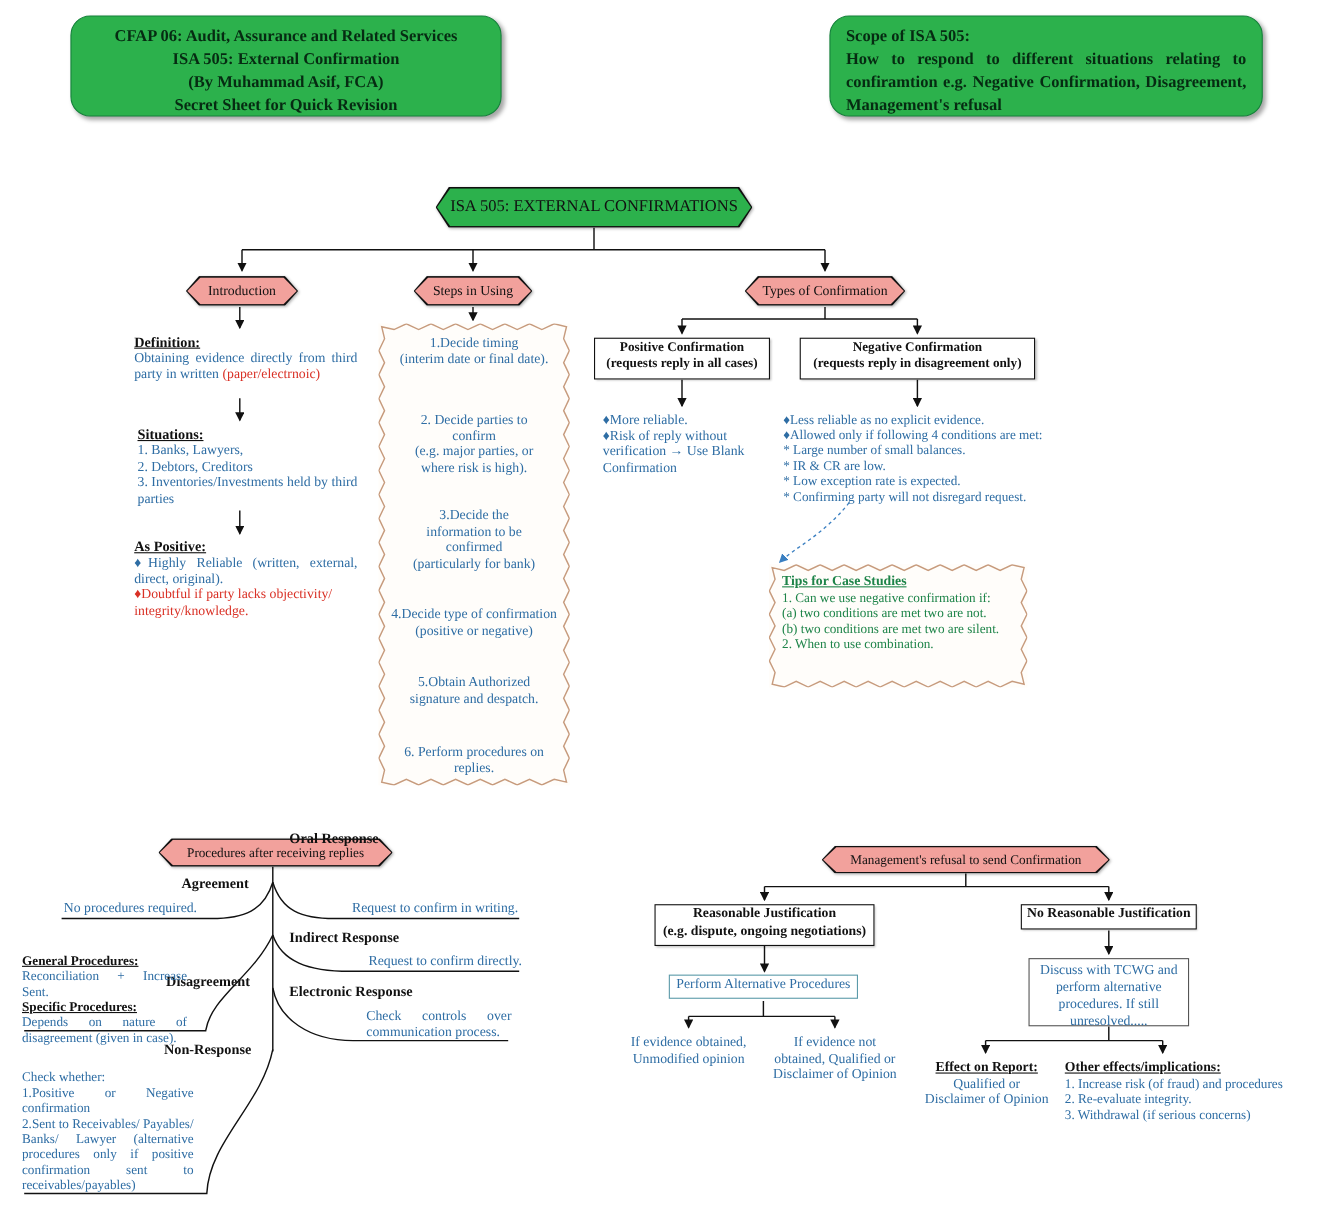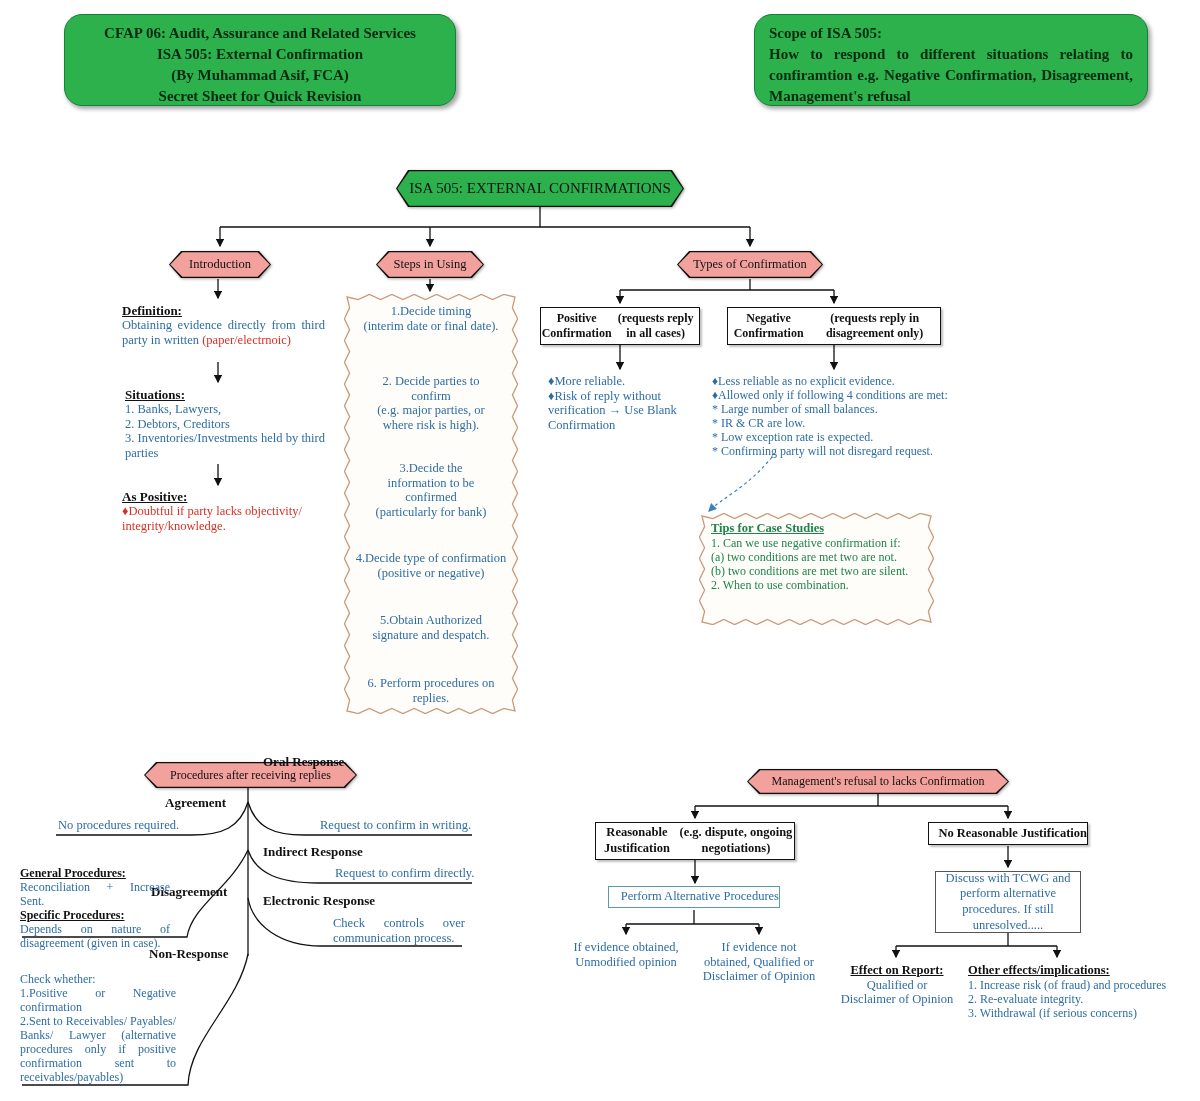--- a/index.html
+++ b/index.html
@@ -40,21 +40,21 @@
   .hex-label{
     position:relative;z-index:1;display:flex;align-items:center;justify-content:center;
     width:100%;height:100%;font-weight:normal;font-size:12.5px;color:#111;text-align:center;
   }
   .hex-label.small{font-size:12px;}
   .hex-label.big{font-size:15px;}
 
   
   .rbox{
     position:absolute;background:#fff;border:1.5px solid #111;box-sizing:border-box;
-    display:flex;align-items:center;justify-content:flex-end;
+    display:flex;flex-direction:column;align-items:center;justify-content:flex-start;
     font-weight:bold;font-size:12.5px;line-height:1.25;text-align:center;
     box-shadow:1.5px 1.5px 2px rgba(0,0,0,.25);
   }
   .rbox.thin{border-width:1.2px;box-shadow:none;font-weight:normal;}
   .rbox.teal{border-color:#5b9aa9;}
   .rbox.gray{border-color:#555;}
 
   
   .zigzag{position:absolute;background:#fffdfa;}
   .zz{position:absolute;inset:0;pointer-events:none;}
@@ -173,20 +173,21 @@
 
   <div class="abs fs125" style="left:125px;top:387px;width:200px">
     <div class="head">Situations:</div>
     <div class="blue pre just">1. Banks, Lawyers,
 2. Debtors, Creditors
 3. Inventories/Investments held by third parties</div>
   </div>
 
   <div class="abs fs125" style="left:122px;top:489px;width:203px">
     <div class="head">As Positive:</div>
+    <div class="blue just">♦Highly Reliable (written, external, direct, original).</div>
     <div class="red pre just">♦Doubtful if party lacks objectivity/
 integrity/knowledge.</div>
   </div>
 
   <div class="zigzag" style="left:344px;top:294px;width:174px;height:420px">
       <svg class="zz" width="174" height="420">
         <path d="M3.0,3.0 L14.2,5.6 L25.4,0.4 L36.6,5.6 L47.8,0.4 L59.0,5.6 L70.2,0.4 L81.4,5.6 L92.6,0.4 L103.8,5.6 L115.0,0.4 L126.2,5.6 L137.4,0.4 L148.6,5.6 L159.8,0.4 L171.0,3.0 L171.0,3.0 L168.4,13.9 L173.6,24.8 L168.4,35.7 L173.6,46.6 L168.4,57.5 L173.6,68.4 L168.4,79.3 L173.6,90.2 L168.4,101.1 L173.6,111.9 L168.4,122.8 L173.6,133.7 L168.4,144.6 L173.6,155.5 L168.4,166.4 L173.6,177.3 L168.4,188.2 L173.6,199.1 L168.4,210.0 L173.6,220.9 L168.4,231.8 L173.6,242.7 L168.4,253.6 L173.6,264.5 L168.4,275.4 L173.6,286.3 L168.4,297.2 L173.6,308.1 L168.4,318.9 L173.6,329.8 L168.4,340.7 L173.6,351.6 L168.4,362.5 L173.6,373.4 L168.4,384.3 L173.6,395.2 L168.4,406.1 L171.0,417.0 L171.0,417.0 L159.8,414.4 L148.6,419.6 L137.4,414.4 L126.2,419.6 L115.0,414.4 L103.8,419.6 L92.6,414.4 L81.4,419.6 L70.2,414.4 L59.0,419.6 L47.8,414.4 L36.6,419.6 L25.4,414.4 L14.2,419.6 L3.0,417.0 L3.0,417.0 L5.6,406.1 L0.4,395.2 L5.6,384.3 L0.4,373.4 L5.6,362.5 L0.4,351.6 L5.6,340.7 L0.4,329.8 L5.6,318.9 L0.4,308.1 L5.6,297.2 L0.4,286.3 L5.6,275.4 L0.4,264.5 L5.6,253.6 L0.4,242.7 L5.6,231.8 L0.4,220.9 L5.6,210.0 L0.4,199.1 L5.6,188.2 L0.4,177.3 L5.6,166.4 L0.4,155.5 L5.6,144.6 L0.4,133.7 L5.6,122.8 L0.4,111.9 L5.6,101.1 L0.4,90.2 L5.6,79.3 L0.4,68.4 L5.6,57.5 L0.4,46.6 L5.6,35.7 L0.4,24.8 L5.6,13.9 L3.0,3.0 Z" fill="none" stroke="#c79b7d" stroke-width="1.3"></path>
       </svg>
     </div>
   <div class="abs blue fs125 ctr pre" style="left:349px;top:304px;width:164px">1.Decide timing
@@ -263,21 +264,21 @@
 
   <div class="abs blue fs125 just" style="left:333px;top:916px;width:132px">Check controls over communication process.</div>
 
   <div class="abs blue fs12 pre just" style="left:20px;top:972px;width:156px">Check whether:
 1.Positive or Negative confirmation
 2.Sent to Receivables/ Payables/ Banks/ Lawyer (alternative procedures only if positive confirmation sent to receivables/payables)</div>
 
   <div class="hex" style="left:747px;top:769px;width:262px;height:25px">
     <div class="hex-bg"></div>
     <div class="hex-fill"></div>
-    <span class="hex-label small">Management's refusal to lacks Confirmation</span>
+    <span class="hex-label small">Management's refusal to send Confirmation</span>
   </div>
 
   <div class="rbox" style="left:595px;top:822px;width:200px;height:38px;font-size:12.5px">
     <div>Reasonable Justification</div>
     <div>(e.g. dispute, ongoing negotiations)</div>
   </div>
   <div class="rbox" style="left:928px;top:822px;width:160px;height:23px;font-size:12.5px">
     <div>No Reasonable Justification</div>
   </div>
 

